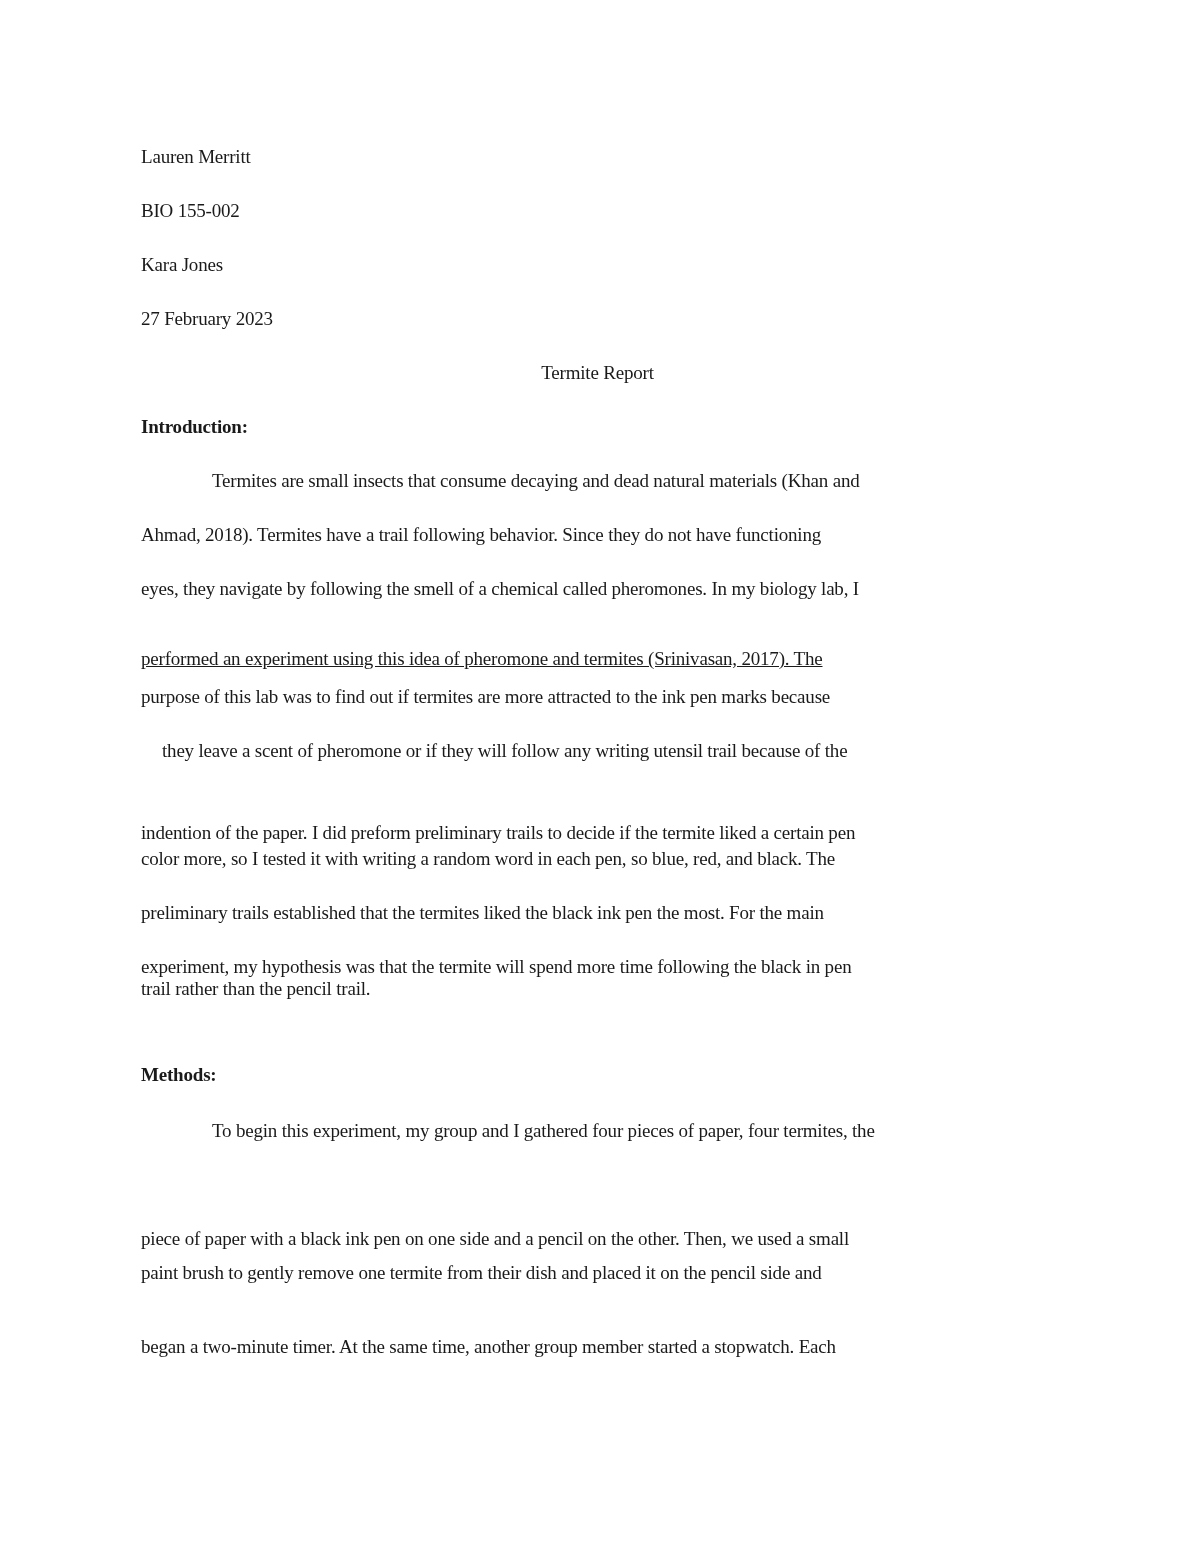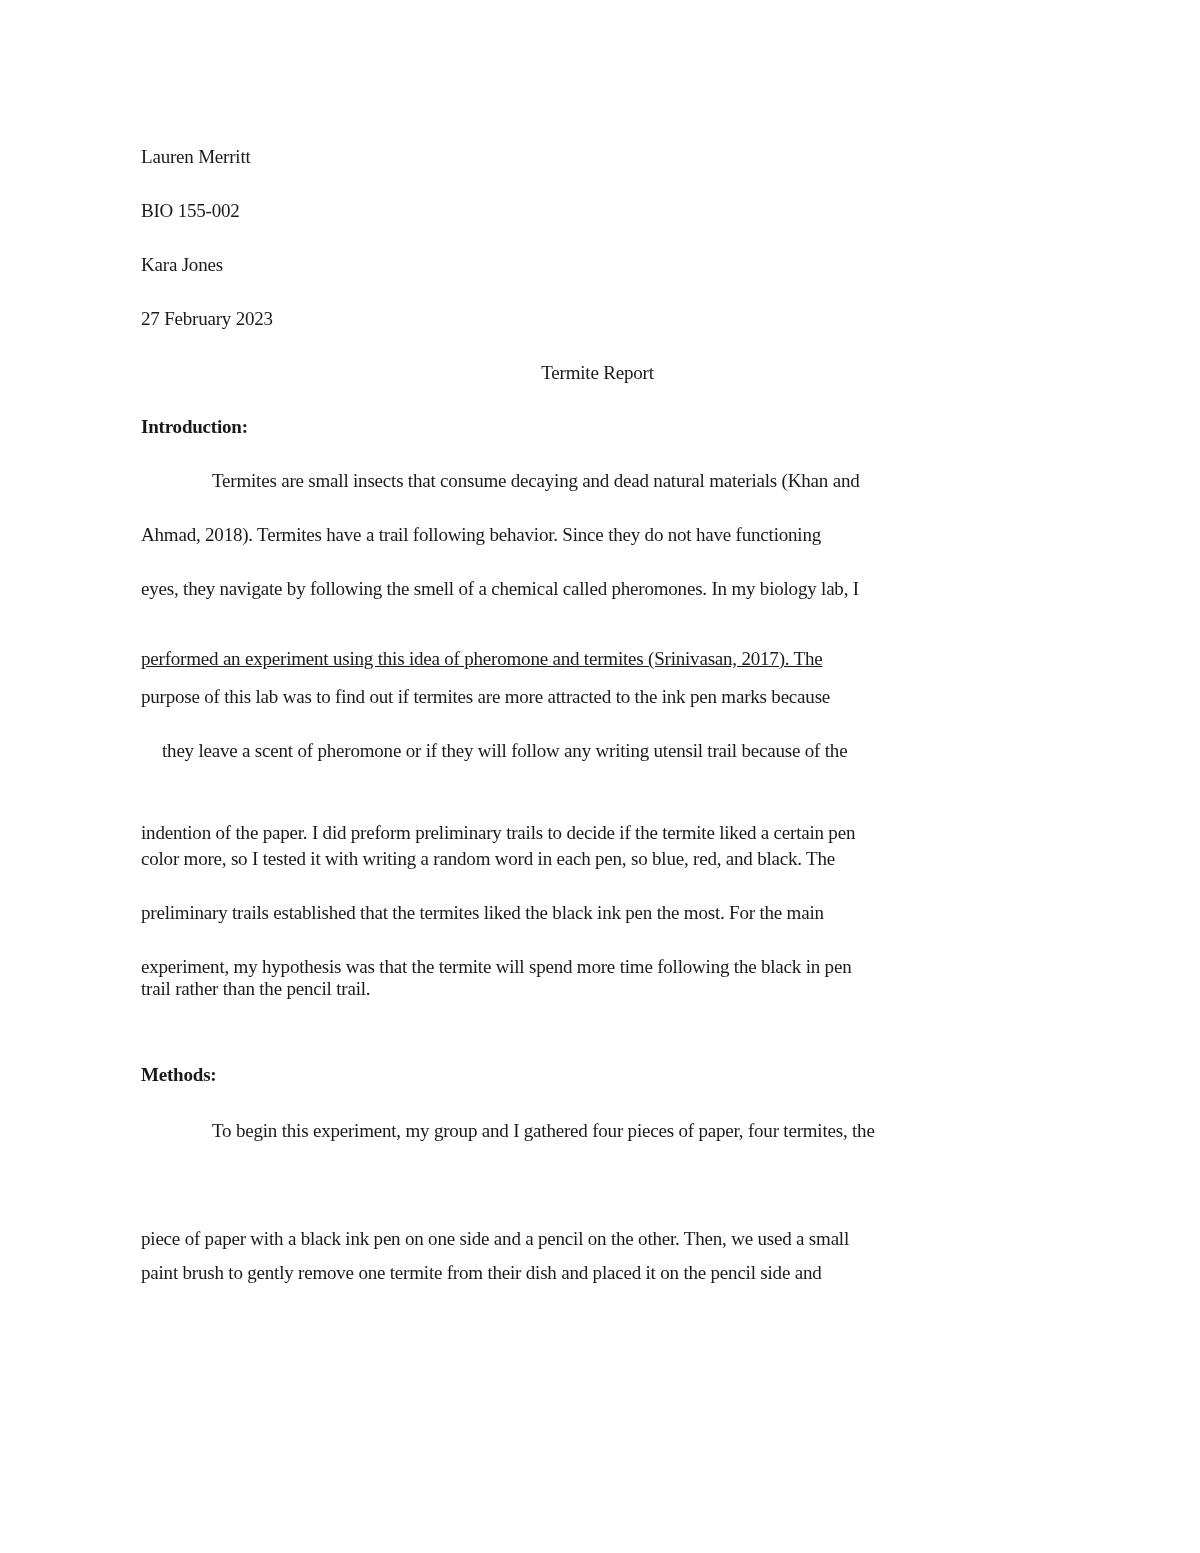--- a/index.html
+++ b/index.html
@@ -60,14 +60,15 @@
   <div class="line" style="top:792px;margin-top:28px;">indention of the paper. I did preform preliminary trails to decide if the termite liked a certain pen</div>
   <div class="line" style="top:846px;">color more, so I tested it with writing a random word in each pen, so blue, red, and black. The</div>
   <div class="line" style="top:900px;">preliminary trails established that the termites liked the black ink pen the most. For the main</div>
   <div class="line" style="top:954px;">experiment, my hypothesis was that the termite will spend more time following the black in pen</div>
   <div class="line" style="top:976px;">trail rather than the pencil trail.</div>
 
   <div class="line bold" style="top:1062px;">Methods:</div>
   <div class="line indent" style="top:1118px;text-align:right;">To begin this experiment, my group and I gathered four pieces of paper, four termites, the</div>
   <div class="line" style="top:1226px;">piece of paper with a black ink pen on one side and a pencil on the other. Then, we used a small</div>
   <div class="line" style="top:1260px;">paint brush to gently remove one termite from their dish and placed it on the pencil side and</div>
+  <div class="line" style="top:1334px;">began a two-minute timer. At the same time, another group member started a stopwatch. Each</div>
 
 </div>
 
 </body></html>

